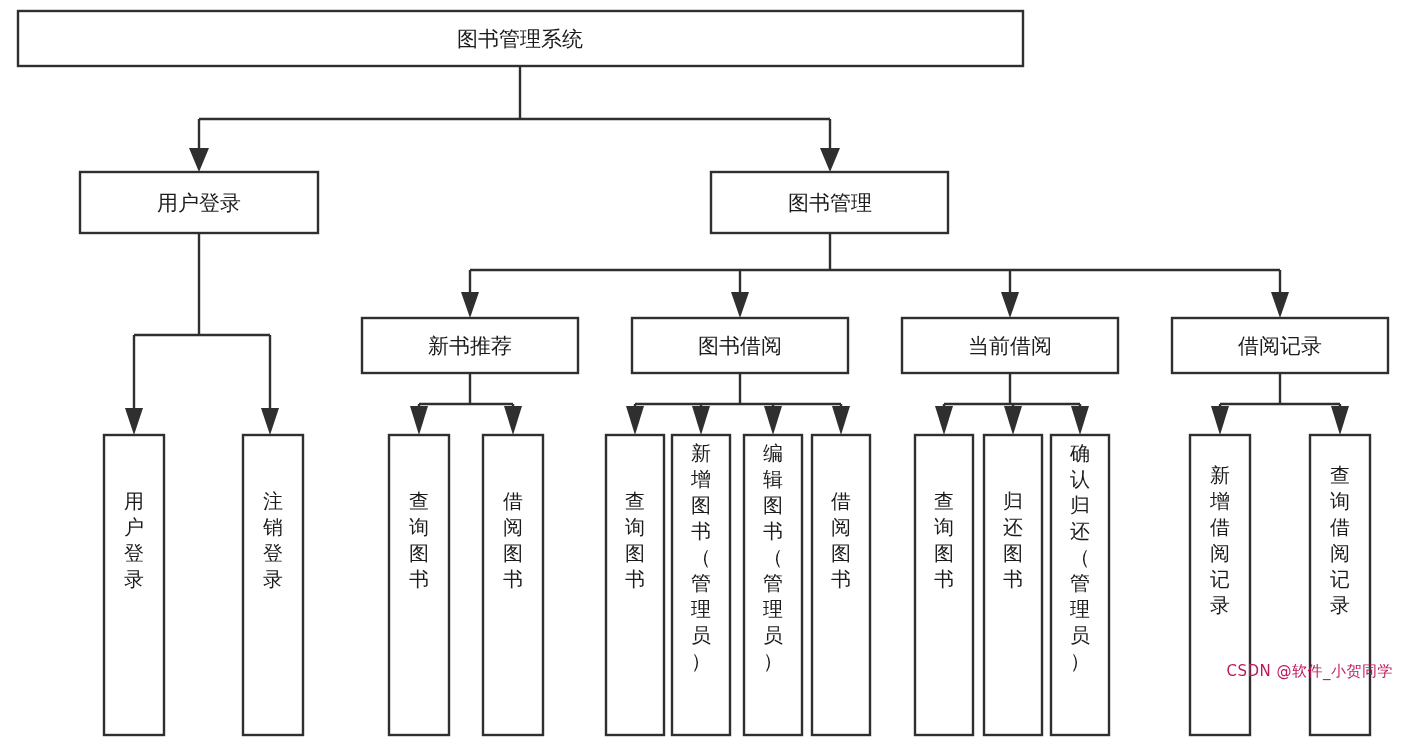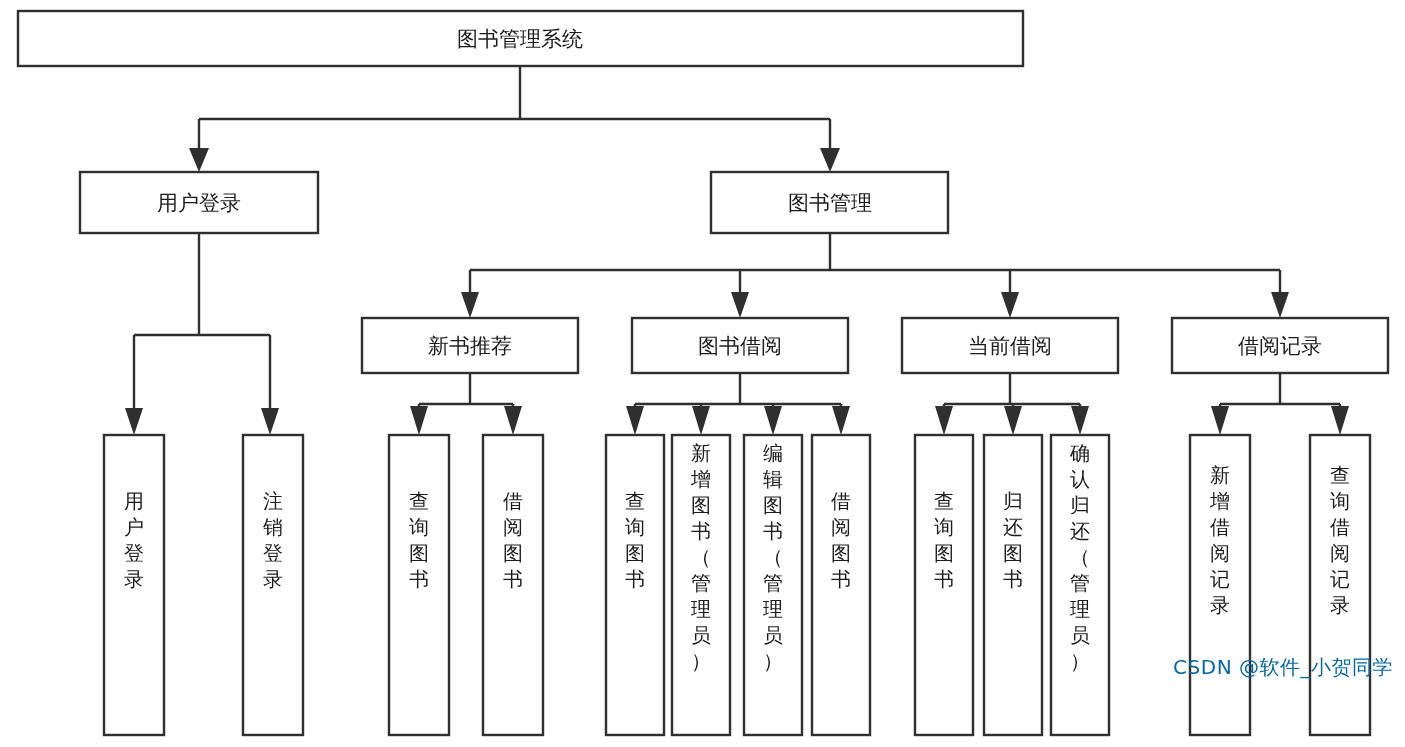--- a/index.html
+++ b/index.html
@@ -51,22 +51,22 @@
   }
   .arrow-head {
     fill: #2f2f2f;
     stroke: none;
   }
   .watermark {
     position: absolute;
     right: 12px;
     bottom: 6px;
     font-family: "DejaVu Sans", "Liberation Sans", sans-serif;
-    font-size: 20px;
-    color: #0369a1;
+    font-size: 15px;
+    color: #be185d;
     white-space: nowrap;
     letter-spacing: 0.5px;
   }
 </style>
 </head>
 <body>
 
 <div id="diagram-root">
 
   <svg class="flow" viewBox="0 0 1405 747">

